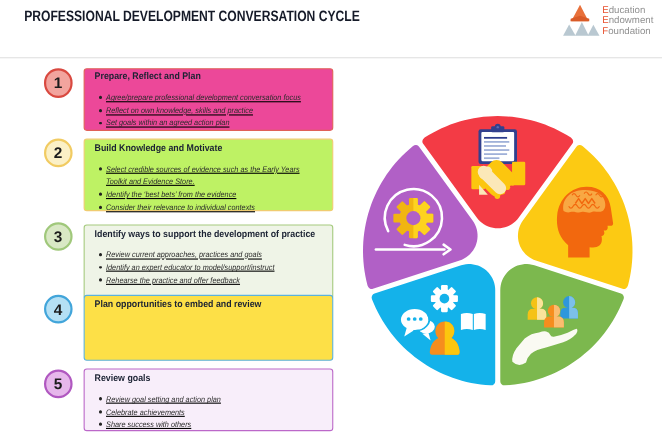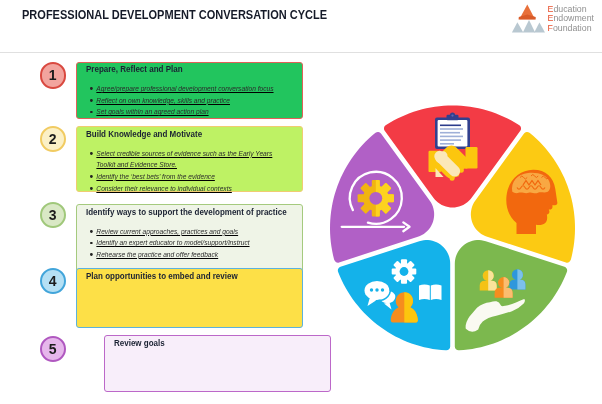--- a/index.html
+++ b/index.html
@@ -6,25 +6,25 @@
 html,body { width:602px; height:404px; background:#fff; font-family:"Liberation Sans",sans-serif; position:relative; overflow:hidden; }
 .abs { position:absolute; }
 h1 { position:absolute; left:22px; top:6.6px; font-size:13.7px; font-weight:bold; color:#151a28; white-space:nowrap; transform:scaleX(.805); transform-origin:0 0; }
 #hr { position:absolute; left:0; top:52px; width:602px; height:1px; background:#e0e0e0; }
 .box { position:absolute; left:76px; width:227px; border-radius:3px; padding:1.6px 8px 0 8.5px; }
 .box h2 { font-size:8.8px; font-weight:bold; color:#1b2233; line-height:11px; white-space:nowrap; transform:scaleX(.91); transform-origin:0 0; }
 .box ul { margin:8.2px 0 0 4.5px; list-style:none;text-decoration:underline; }
 .box li { font-size:7.3px; font-style:italic; color:#2b2b2b; line-height:11.6px; position:relative; padding-left:7px; white-space:nowrap; transform:scaleX(.91); transform-origin:0 0;}
 .box li:before { content:""; position:absolute; left:0; top:4.2px; width:2.8px; height:2.8px; border-radius:50%; background:#222; }
 .num { position:absolute; left:39.5px; width:26.5px; height:26.5px; border-radius:50%; text-align:center; font-weight:bold; font-size:14px; color:#1c1c1c; line-height:22px; }
-#b1 { top:61.5px; height:57px; background:#22c55e; border:1.2px solid #e06158; }
+#b1 { top:61.5px; height:57px; background:#ec4899; border:1.2px solid #e06158; }
 #b2 { top:126px; height:66px; background:#bef264; border:1.2px solid #f0cc71; }
 #b3 { top:204px; height:68px; background:#eff4e7; border:1.2px solid #a5ca7e; }
 #b4 { top:268px; height:60.3px; background:#fde047; border:1.2px solid #5cb2dd; }
-#b5 { top:335.3px; height:57px; background:#f8eefa; border:1.2px solid #bc68c9;margin-left:28px; }
+#b5 { top:335.3px; height:57px; background:#f8eefa; border:1.2px solid #bc68c9; }
 #n1 { top:62px;  background:#f2a49e; border:2.6px solid #d94940; }
 #n2 { top:125.7px; background:#fbf0c6; border:2.6px solid #f1cb62; }
 #n3 { top:201.7px; background:#d9e8c5; border:2.6px solid #a0c87b; }
 #n4 { top:267.7px; background:#b5e0f4; border:2.6px solid #42a5da; }
 #n5 { top:335.7px; background:#e6b7eb; border:2.6px solid #b058c0; }
 </style>
 </head>
 <body>
 <h1>PROFESSIONAL DEVELOPMENT CONVERSATION CYCLE</h1>
 <div id="hr"></div>
@@ -71,20 +71,25 @@
 </div>
 
 <div class="num" id="n4">4</div>
 <div class="box" id="b4">
   <h2>Plan opportunities to embed and review</h2>
 </div>
 
 <div class="num" id="n5">5</div>
 <div class="box" id="b5">
   <h2>Review goals</h2>
+  <ul>
+    <li>Review goal setting and action plan</li>
+    <li>Celebrate achievements</li>
+    <li>Share success with others</li>
+  </ul>
 </div>
 
 <svg class="abs" style="left:320px;top:95px" width="268" height="262" viewBox="0 0 268 262">
 <path d="M113.37,102.75L64.69,35.75A3.80,3.80 0 0 1 65.64,30.36L66.02,30.11L69.75,27.79L73.56,25.61L77.45,23.57L81.40,21.67L85.43,19.91L89.51,18.29L93.65,16.82L97.84,15.51L102.08,14.34L106.35,13.32L110.66,12.46L114.99,11.76L119.35,11.21L123.72,10.81L128.11,10.58L132.50,10.50L136.89,10.58L141.28,10.81L145.65,11.21L150.01,11.76L154.34,12.46L158.65,13.32L162.92,14.34L167.16,15.51L171.35,16.82L175.49,18.29L179.57,19.91L183.60,21.67L187.55,23.57L191.44,25.61L195.25,27.79L198.98,30.11L199.36,30.36A3.80,3.80 0 0 1 200.31,35.75L151.63,102.75L150.24,104.49L148.69,106.09L147.00,107.54L145.17,108.82L143.24,109.92L141.21,110.84L139.10,111.56L136.93,112.08L134.73,112.40L132.50,112.50L130.27,112.40L128.07,112.08L125.90,111.56L123.79,110.84L121.76,109.92L119.83,108.82L118.00,107.54L116.31,106.09L114.76,104.49L113.37,102.75Z" fill="#f33b45"></path>
 <path d="M155.36,105.45L204.03,38.45A3.80,3.80 0 0 1 209.45,37.70L209.81,37.98L213.16,40.81L216.42,43.76L219.56,46.82L222.60,50.00L225.51,53.28L228.31,56.67L230.99,60.15L233.53,63.73L235.95,67.40L238.24,71.15L240.39,74.98L242.40,78.88L244.27,82.86L245.99,86.90L247.57,90.99L249.00,95.15L250.29,99.35L251.42,103.59L252.40,107.87L253.22,112.19L253.89,116.53L254.40,120.89L254.76,125.27L254.95,129.65L255.00,134.05L254.88,138.44L254.61,142.82L254.18,147.19L253.59,151.54L252.85,155.87L251.95,160.17L250.90,164.44L250.77,164.87A3.80,3.80 0 0 1 245.95,167.44L167.18,141.85L165.10,141.06L163.10,140.08L161.20,138.92L159.41,137.58L157.77,136.08L156.27,134.43L154.93,132.65L153.76,130.75L152.78,128.75L152.00,126.67L151.41,124.52L151.03,122.32L150.85,120.10L150.89,117.87L151.13,115.66L151.58,113.47L152.24,111.34L153.09,109.29L154.13,107.32L155.36,105.45Z" fill="#fcca13"></path>
 <path d="M165.76,146.23L244.52,171.82A3.80,3.80 0 0 1 246.92,176.74L246.76,177.16L245.11,181.23L243.31,185.23L241.36,189.17L239.28,193.04L237.06,196.83L234.70,200.53L232.22,204.15L229.60,207.68L226.86,211.12L224.00,214.45L221.02,217.68L217.93,220.80L214.73,223.80L211.42,226.69L208.01,229.46L204.50,232.10L200.90,234.62L197.22,237.01L193.45,239.26L189.60,241.38L185.68,243.36L181.69,245.19L177.63,246.88L173.52,248.43L169.36,249.82L165.15,251.07L160.89,252.16L156.60,253.11L152.28,253.89L147.94,254.52L143.57,255.00L139.19,255.32L138.74,255.33A3.80,3.80 0 0 1 134.80,251.54L134.80,168.72L134.90,166.49L135.22,164.29L135.74,162.12L136.46,160.01L137.38,157.98L138.48,156.05L139.76,154.22L141.21,152.53L142.81,150.98L144.55,149.58L146.41,148.36L148.38,147.32L150.44,146.47L152.57,145.81L154.75,145.36L156.97,145.11L159.19,145.08L161.42,145.25L163.61,145.64L165.76,146.23Z" fill="#7cb84e"></path>
 <path d="M130.20,168.72L130.20,251.54A3.80,3.80 0 0 1 126.26,255.33L125.81,255.32L121.43,255.00L117.06,254.52L112.72,253.89L108.40,253.11L104.11,252.16L99.85,251.07L95.64,249.82L91.48,248.43L87.37,246.88L83.31,245.19L79.32,243.36L75.40,241.38L71.55,239.26L67.78,237.01L64.10,234.62L60.50,232.10L56.99,229.46L53.58,226.69L50.27,223.80L47.07,220.80L43.98,217.68L41.00,214.45L38.14,211.12L35.40,207.68L32.78,204.15L30.30,200.53L27.94,196.83L25.72,193.04L23.64,189.17L21.69,185.23L19.89,181.23L18.24,177.16L18.08,176.74A3.80,3.80 0 0 1 20.48,171.82L99.24,146.23L101.39,145.64L103.58,145.25L105.81,145.08L108.03,145.11L110.25,145.36L112.43,145.81L114.56,146.47L116.62,147.32L118.59,148.36L120.45,149.58L122.19,150.98L123.79,152.53L125.24,154.22L126.52,156.05L127.62,157.98L128.54,160.01L129.26,162.12L129.78,164.29L130.10,166.49L130.20,168.72Z" fill="#14b2ea"></path>
 <path d="M97.82,141.85L19.05,167.44A3.80,3.80 0 0 1 14.23,164.87L14.10,164.44L13.05,160.17L12.15,155.87L11.41,151.54L10.82,147.19L10.39,142.82L10.12,138.44L10.00,134.05L10.05,129.65L10.24,125.27L10.60,120.89L11.11,116.53L11.78,112.19L12.60,107.87L13.58,103.59L14.71,99.35L16.00,95.15L17.43,90.99L19.01,86.90L20.73,82.86L22.60,78.88L24.61,74.98L26.76,71.15L29.05,67.40L31.47,63.73L34.01,60.15L36.69,56.67L39.49,53.28L42.40,50.00L45.44,46.82L48.58,43.76L51.84,40.81L55.19,37.98L55.55,37.70A3.80,3.80 0 0 1 60.97,38.45L109.64,105.45L110.87,107.32L111.91,109.29L112.76,111.34L113.42,113.47L113.87,115.66L114.11,117.87L114.15,120.10L113.97,122.32L113.59,124.52L113.00,126.67L112.22,128.75L111.24,130.75L110.07,132.65L108.73,134.43L107.23,136.08L105.59,137.58L103.80,138.92L101.90,140.08L99.90,141.06L97.82,141.85Z" fill="#b160c6"></path>
 
 <g>

